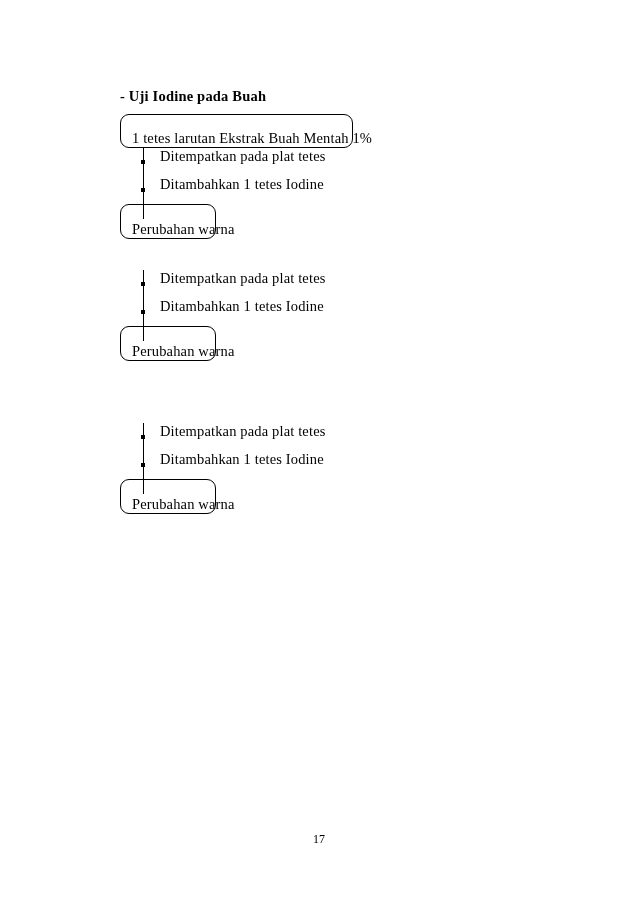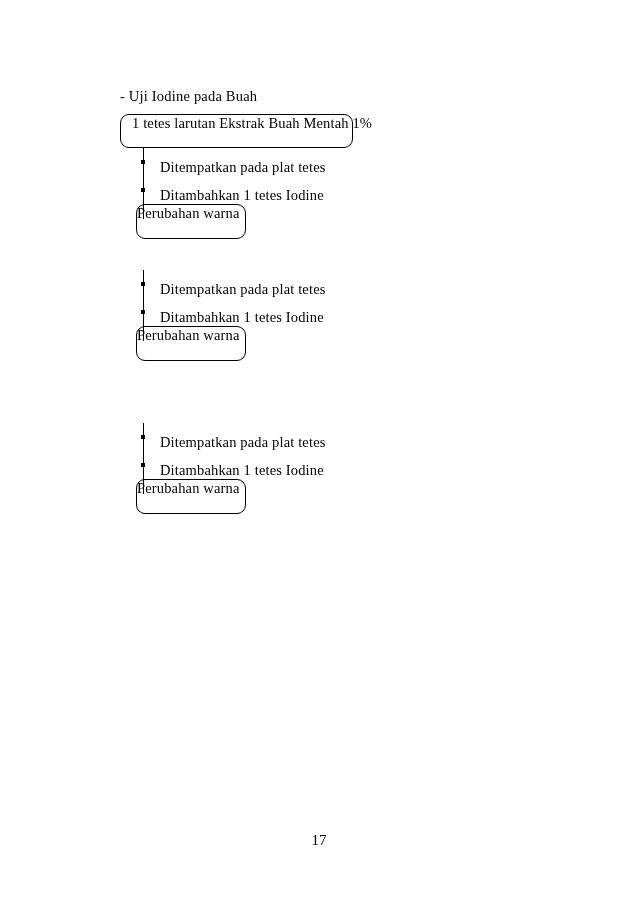--- a/index.html
+++ b/index.html
@@ -24,50 +24,51 @@
 
   
   .section-heading {
     position: absolute;
     left: 120px;
     top: 88px;
     font-size: 14.5px;
     line-height: 1.2;
     white-space: nowrap;
     letter-spacing: 0.2px;
+    font-weight: bold;
   }
 
   
   .flow-group {
     position: absolute;
     left: 120px;
     width: 420px;
   }
   #group-0 { top: 114px; }
   #group-1 { top: 270px; }
   #group-2 { top: 423px; }
 
   
   .flow-box {
     box-sizing: border-box;
     border: 1px solid #000000;
     border-radius: 9px;
     background: #ffffff;
     display: flex;
-    align-items: flex-start;
+    align-items: flex-end;
   }
   .flow-box.header-box {
     width: 233px;
     height: 34px;
     padding-left: 11px;
   }
   .flow-box.result-box {
-    width: 110px;
+    width: 96px;
     height: 35px;
-    margin-left: 16px;
+    padding-left: 11px;
   }
   .flow-box-label {
     font-size: 14.5px;
     white-space: nowrap;
     letter-spacing: 0.15px;
   }
 
   
   .connector-region {
     position: relative;
@@ -87,21 +88,21 @@
     top: 0;
     width: 100%;
     margin: 0;
     padding: 0;
     list-style: none;
   }
   .step-item {
     position: relative;
     height: 28px;
     display: flex;
-    align-items: flex-end;
+    align-items: flex-start;
   }
   .step-bullet {
     position: absolute;
     left: 21px;
     top: 12px;
     width: 4px;
     height: 4px;
     background: #000000;
   }
   .step-text {
@@ -124,21 +125,21 @@
     background: #000000;
   }
 
   
   .page-number {
     position: absolute;
     left: 0;
     right: 0;
     top: 832px;
     text-align: center;
-    font-size: 15px;
+    font-size: 12px;
   }
 </style>
 </head>
 <body>
 
 <div class="page">
 
   <div class="section-heading">- Uji Iodine pada Buah</div>
 
   <div class="flow-group" id="group-0">

